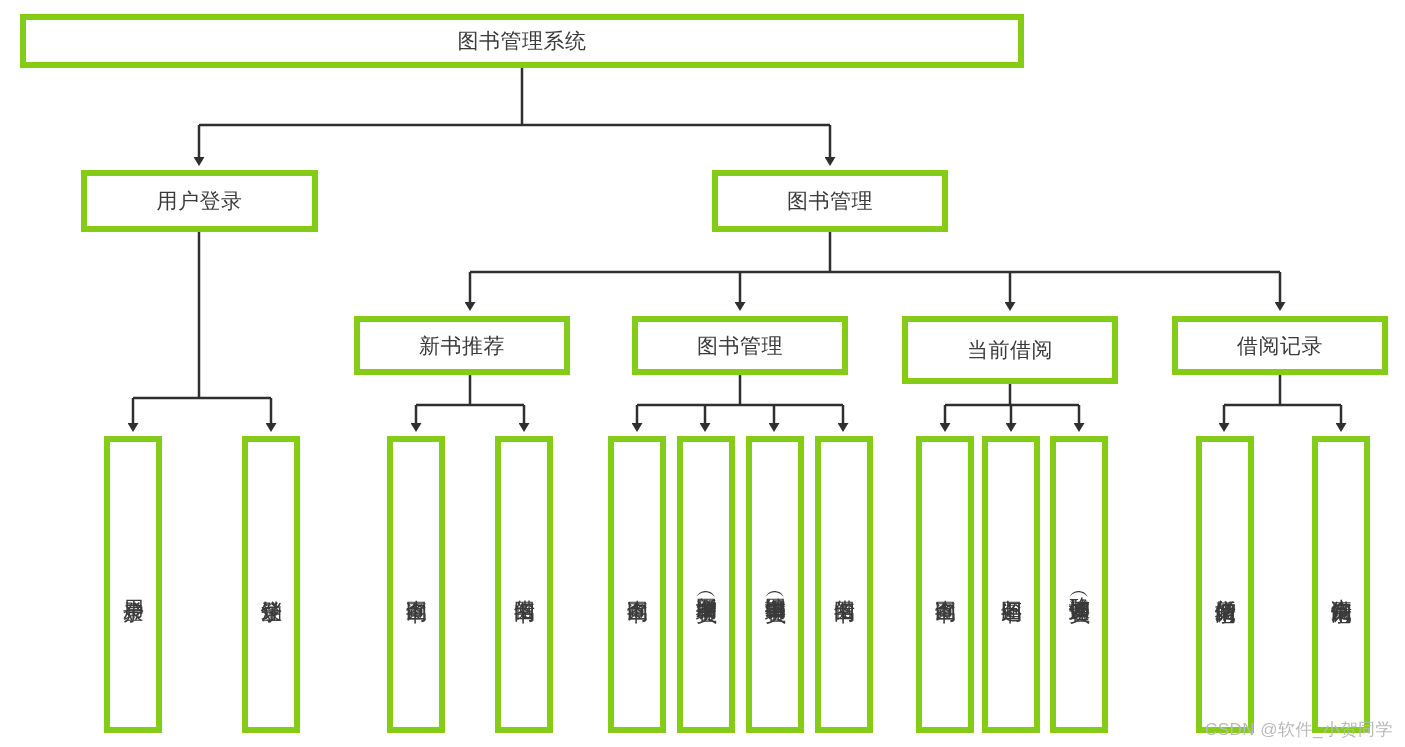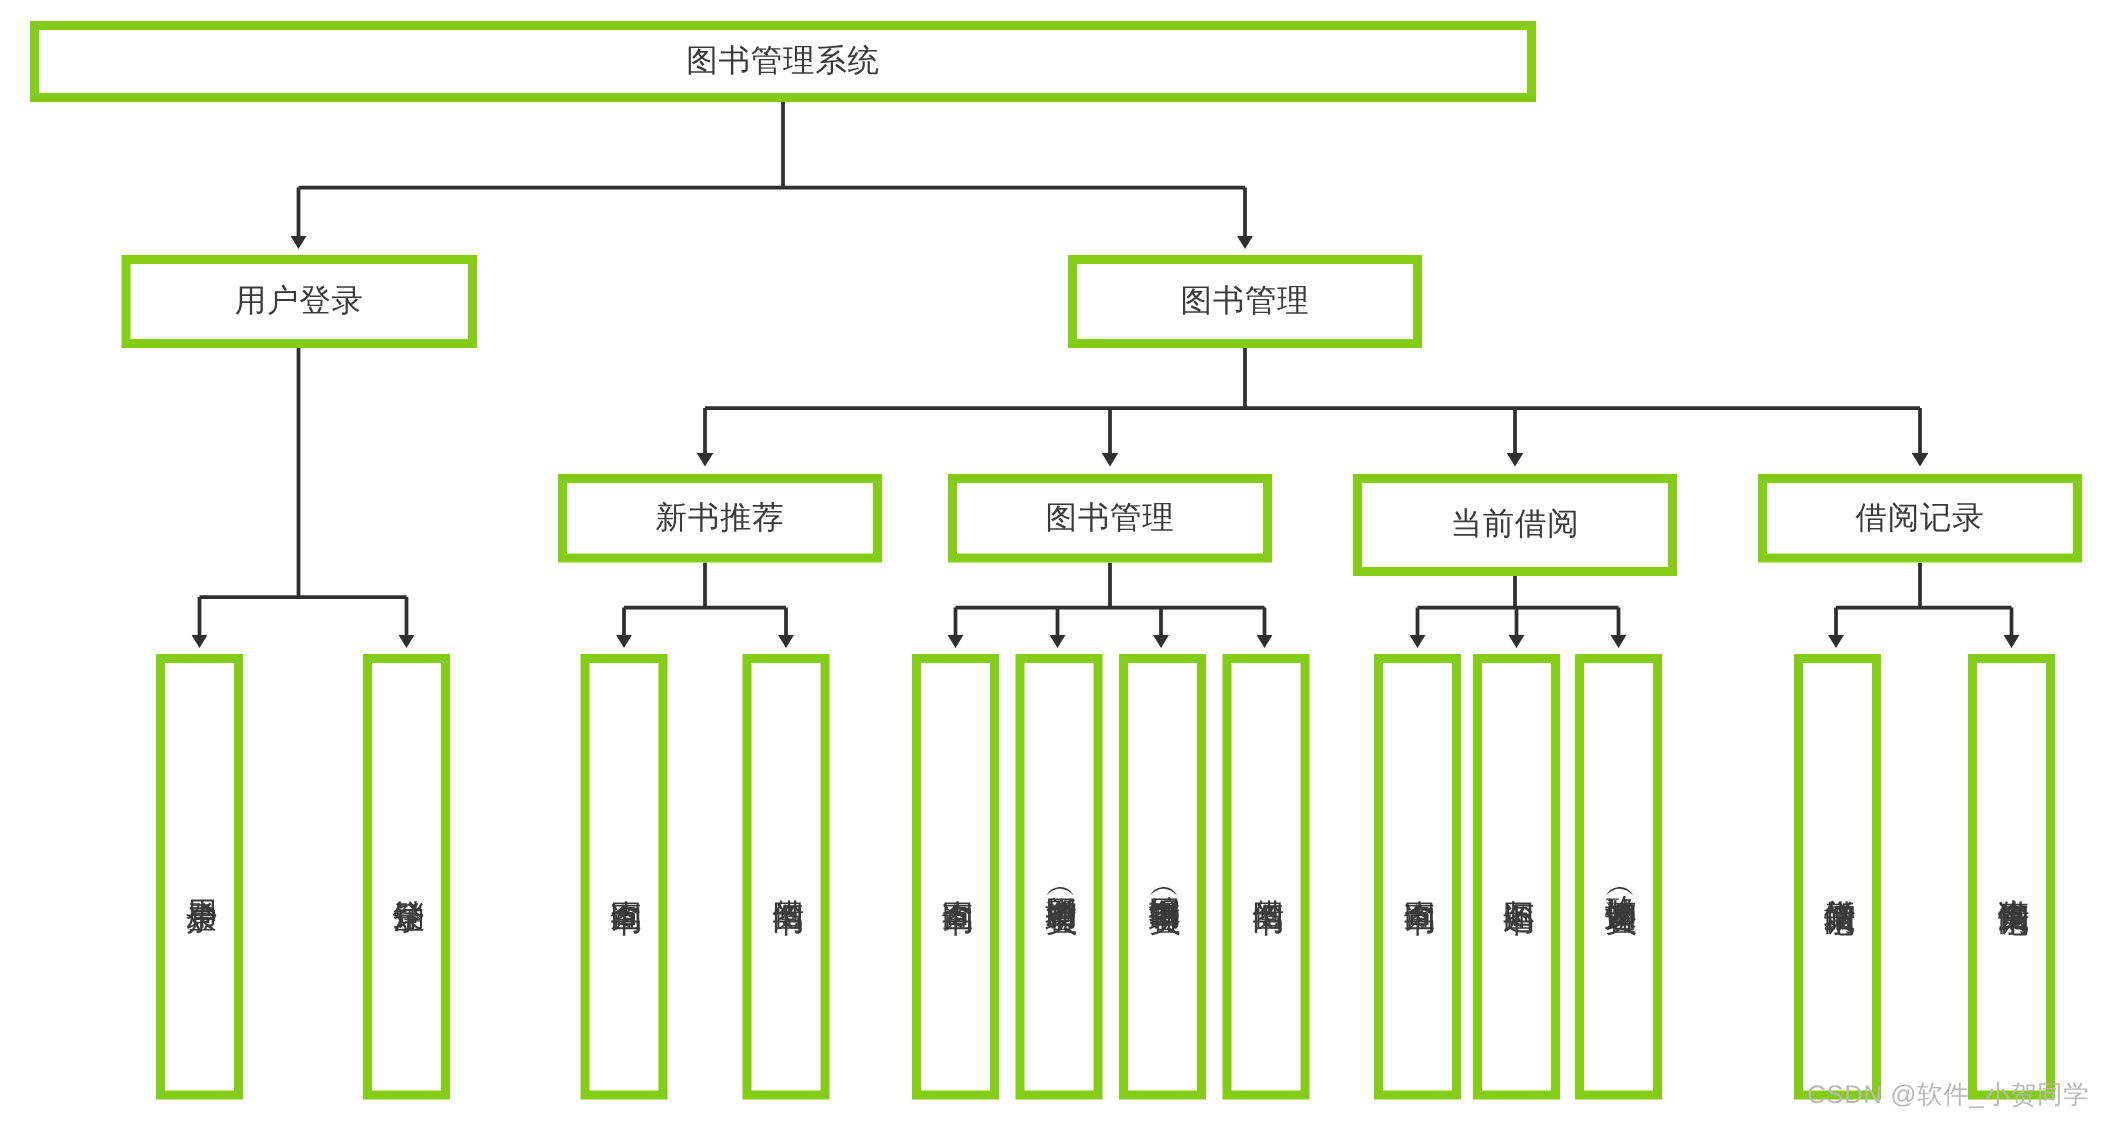--- a/index.html
+++ b/index.html
@@ -132,21 +132,21 @@
   </div>
 
   <div class="node node-h" style="left:81px; top:170px; width:237px; height:62px;">
     <span>用户登录</span>
   </div>
 
   <div class="node node-h" style="left:712px; top:170px; width:236px; height:62px;">
     <span>图书管理</span>
   </div>
 
-  <div class="node node-h" style="left:372px; top:316px; width:216px; height:59px;">
+  <div class="node node-h" style="left:354px; top:316px; width:216px; height:59px;">
     <span>新书推荐</span>
   </div>
 
   <div class="node node-h" style="left:632px; top:316px; width:216px; height:59px;">
     <span>图书管理</span>
   </div>
 
   <div class="node node-h" style="left:902px; top:316px; width:216px; height:68px;">
     <span>当前借阅</span>
   </div>

